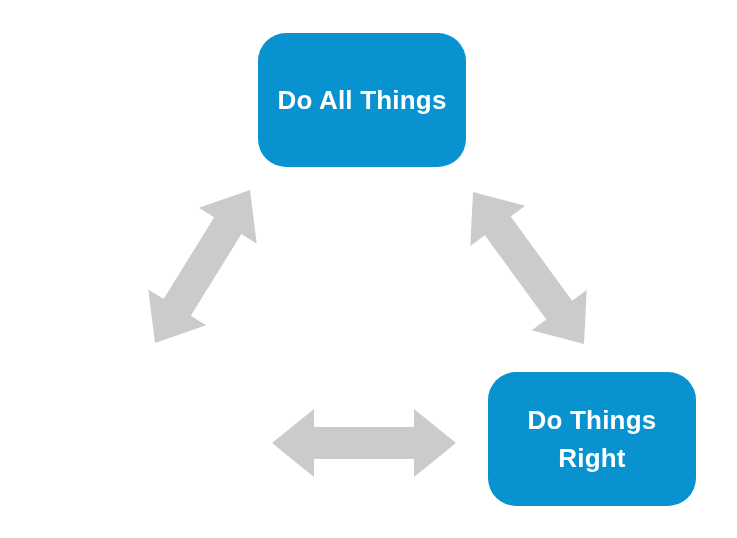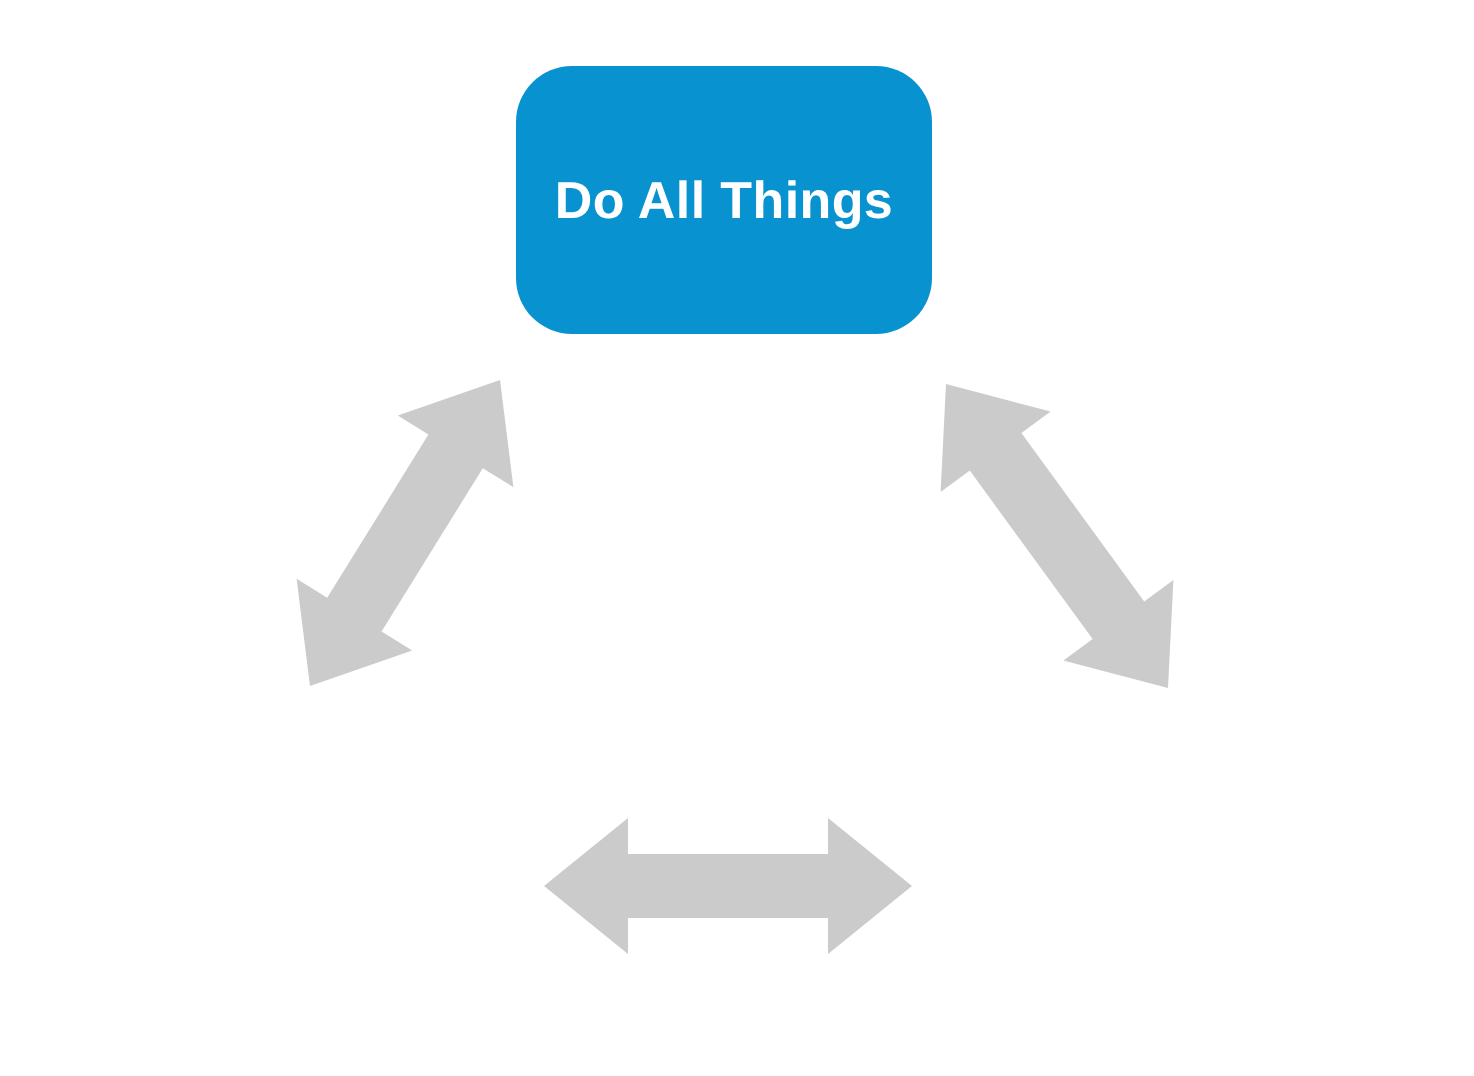--- a/index.html
+++ b/index.html
@@ -57,14 +57,18 @@
     <polygon points="473,192 470.3,246 484.9,235.3 546.3,319.5 531.7,330.2 584,344 586.7,290 572.1,300.7 510.7,216.5 525.3,205.8" fill="#cbcbcb"></polygon>
 
     <polygon points="272,443 314,477 314,459 414,459 414,477 456,443 414,409 414,427 314,427 314,409" fill="#cbcbcb"></polygon>
   </svg>
 
   <div class="node node-top" style="background-color: rgb(8, 146, 207);">
     <span class="node-label" style="color: rgb(255, 255, 255);">Do All Things</span>
   </div>
 
 
+  <div class="node node-bottom-right" style="background-color: rgb(8, 146, 207);">
+    <span class="node-label" style="color: rgb(255, 255, 255);">Do Things
+Right</span>
+  </div>
 
 </div>
 
 </body></html>

